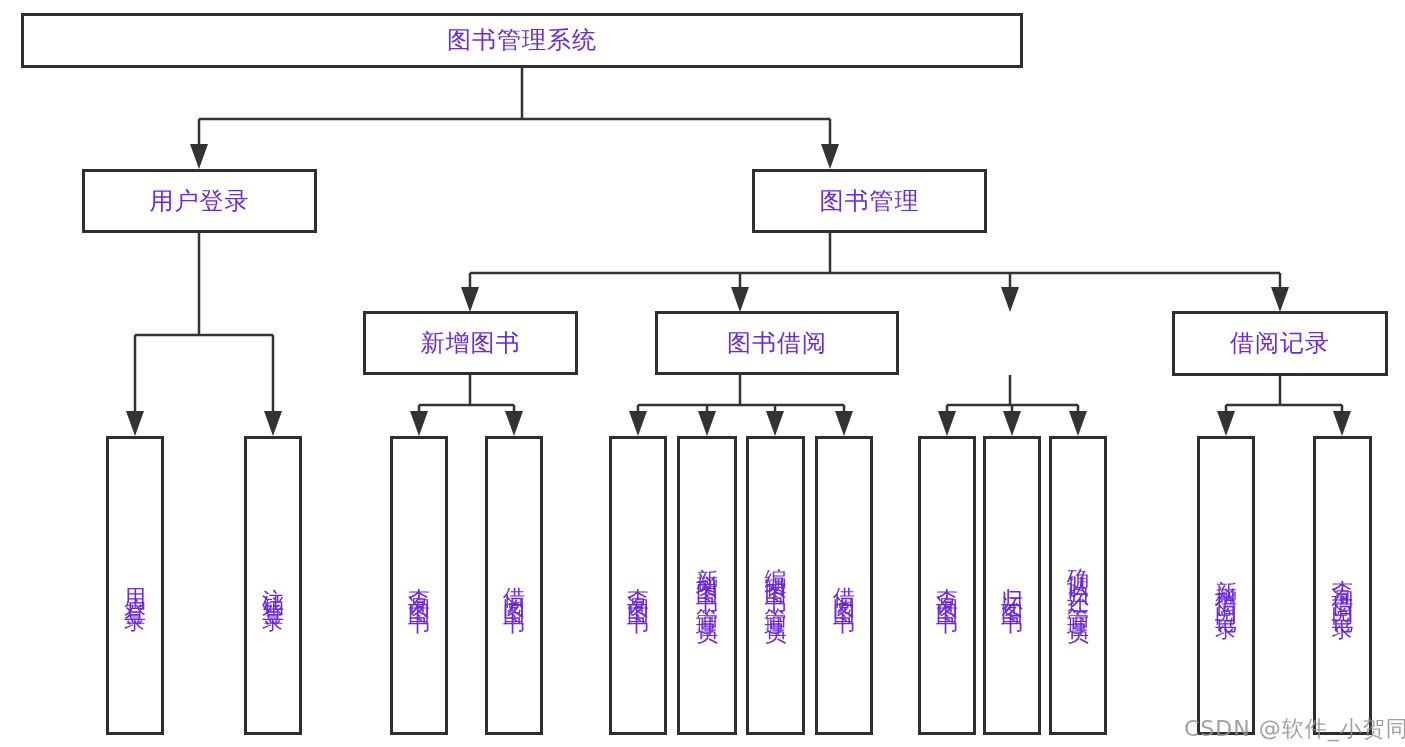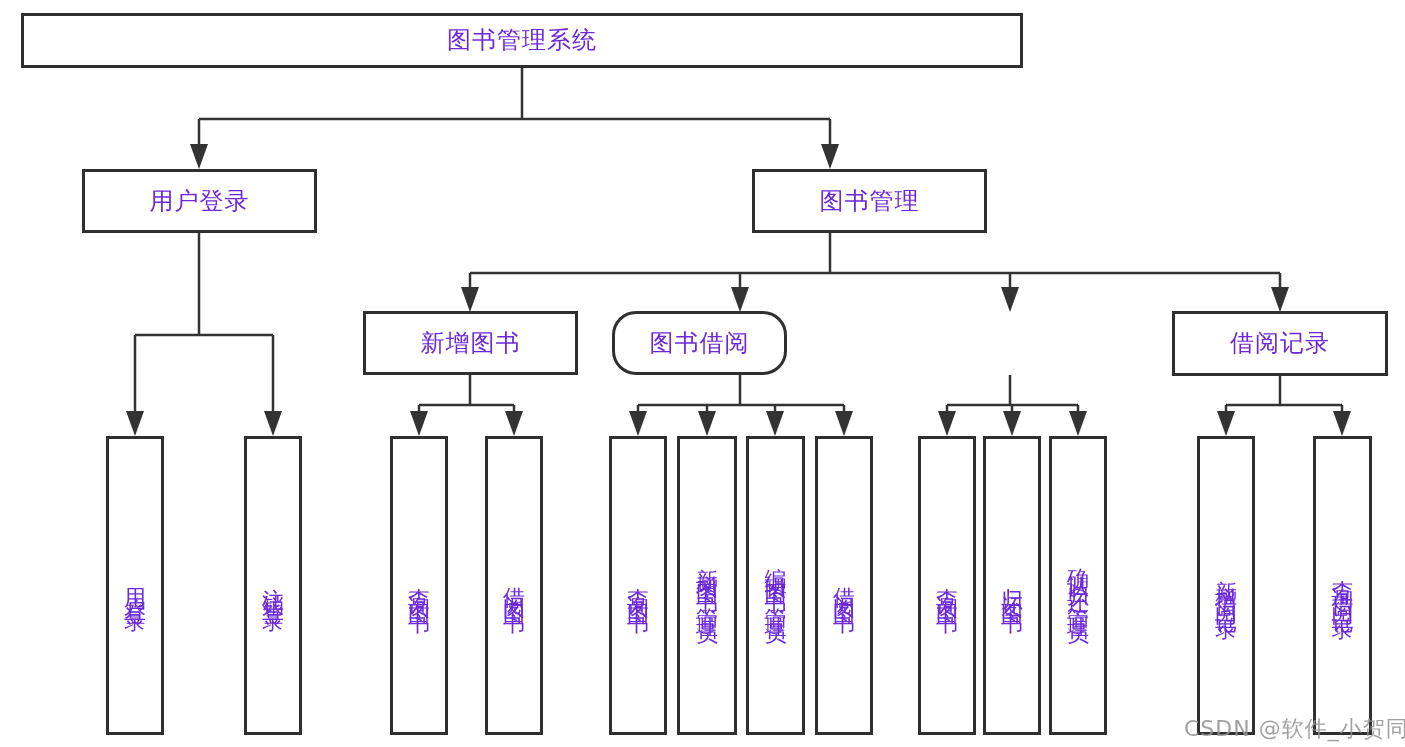--- a/index.html
+++ b/index.html
@@ -38,21 +38,21 @@
     line-height: 1;
     white-space: normal;
   }
   
   .n-root   { left: 21px;  top: 13px;  width: 1002px; height: 55px; }
   
   .n-login  { left: 82px;  top: 169px; width: 235px; height: 64px; }
   .n-mgmt   { left: 752px; top: 169px; width: 235px; height: 64px; }
   
   .n-newbook { left: 363px;  top: 311px; width: 215px; height: 64px; }
-  .n-borrow  { left: 612px;  top: 311px; width: 175px; height: 64px; border-radius: 24px; }
+  .n-borrow  { left: 655px;  top: 311px; width: 244px; height: 64px; }
   .n-current { left: 903px;  top: 311px; width: 215px; height: 64px; }
   .n-records { left: 1172px; top: 311px; width: 216px; height: 65px; }
   
   .leaf { top: 436px; height: 299px; width: 58px; }
   .n-a1 { left: 106px; }
   .n-a2 { left: 244px; }
   .n-b1 { left: 390px; }
   .n-b2 { left: 485px; }
   .n-c1 { left: 609px; }
   .n-c2 { left: 677px; width: 60px; }

